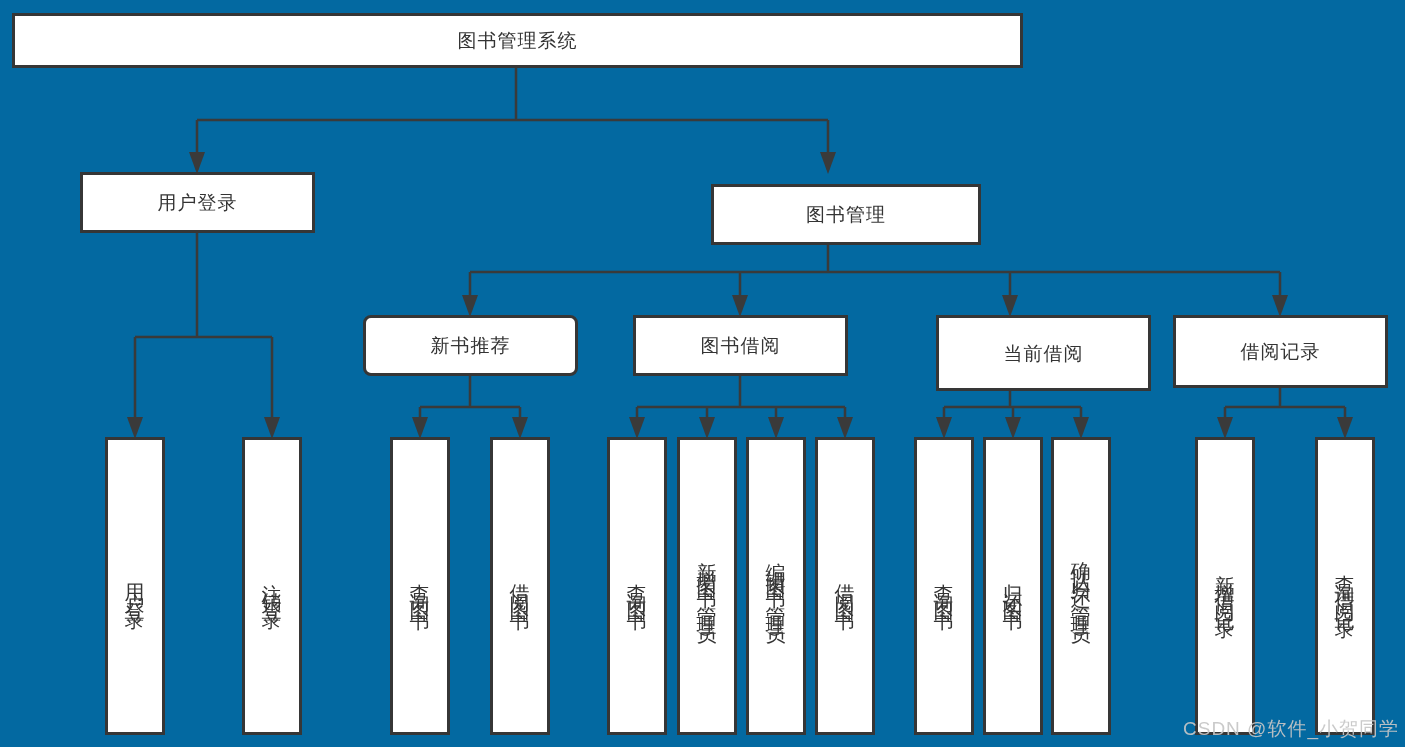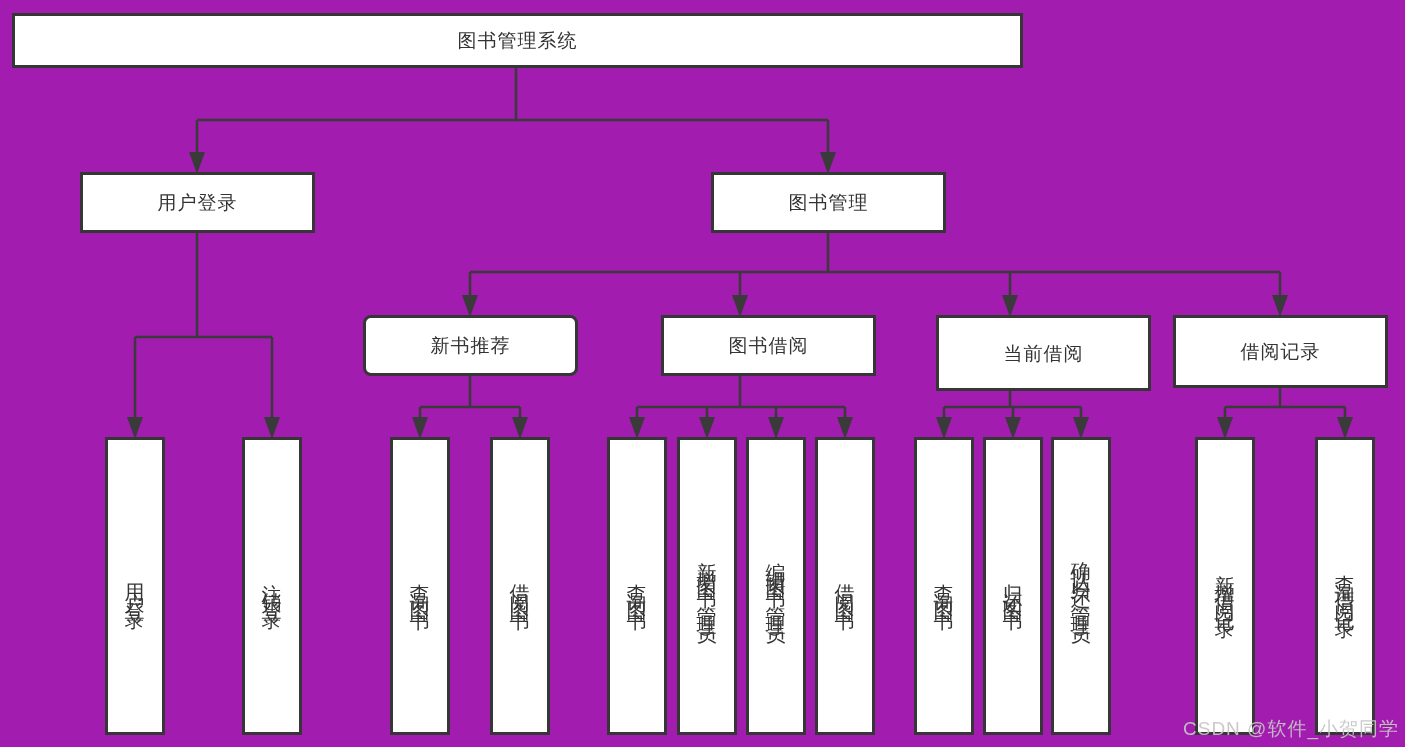--- a/index.html
+++ b/index.html
@@ -1,20 +1,20 @@
 <!DOCTYPE html>
 <html><head>
 <meta charset="utf-8">
 <style>
   html, body { margin: 0; padding: 0; background: #ffffff; }
   .stage {
     position: relative;
     width: 1405px;
     height: 747px;
-    background: #a21caf;
+    background: #0369a1;
     overflow: hidden;
     font-family: "Liberation Sans", sans-serif;
   }
   svg.connectors {
     position: absolute;
     left: 0; top: 0;
     width: 1405px; height: 747px;
   }
   .box {
     position: absolute;
@@ -86,28 +86,28 @@
     </g>
   </svg>
 
   <div class="box h" style="left:12px; top:13px; width:1011px; height:55px;">
     <span>图书管理系统</span>
   </div>
 
   <div class="box h" style="left:80px; top:172px; width:235px; height:61px;">
     <span>用户登录</span>
   </div>
-  <div class="box h" style="left:711px; top:172px; width:235px; height:61px;">
+  <div class="box h" style="left:711px; top:184px; width:270px; height:61px;">
     <span>图书管理</span>
   </div>
 
   <div class="box h" style="left:363px; top:315px; width:215px; height:61px;border-radius:8px;">
     <span>新书推荐</span>
   </div>
-  <div class="box h" style="left:633px; top:315px; width:215px; height:61px;margin-left:28px;">
+  <div class="box h" style="left:633px; top:315px; width:215px; height:61px;">
     <span>图书借阅</span>
   </div>
   <div class="box h" style="left:936px; top:315px; width:215px; height:76px;">
     <span>当前借阅</span>
   </div>
   <div class="box h" style="left:1173px; top:315px; width:215px; height:73px;">
     <span>借阅记录</span>
   </div>
 
   <div class="box v" style="left:105px; top:437px; width:60px; height:298px;">

